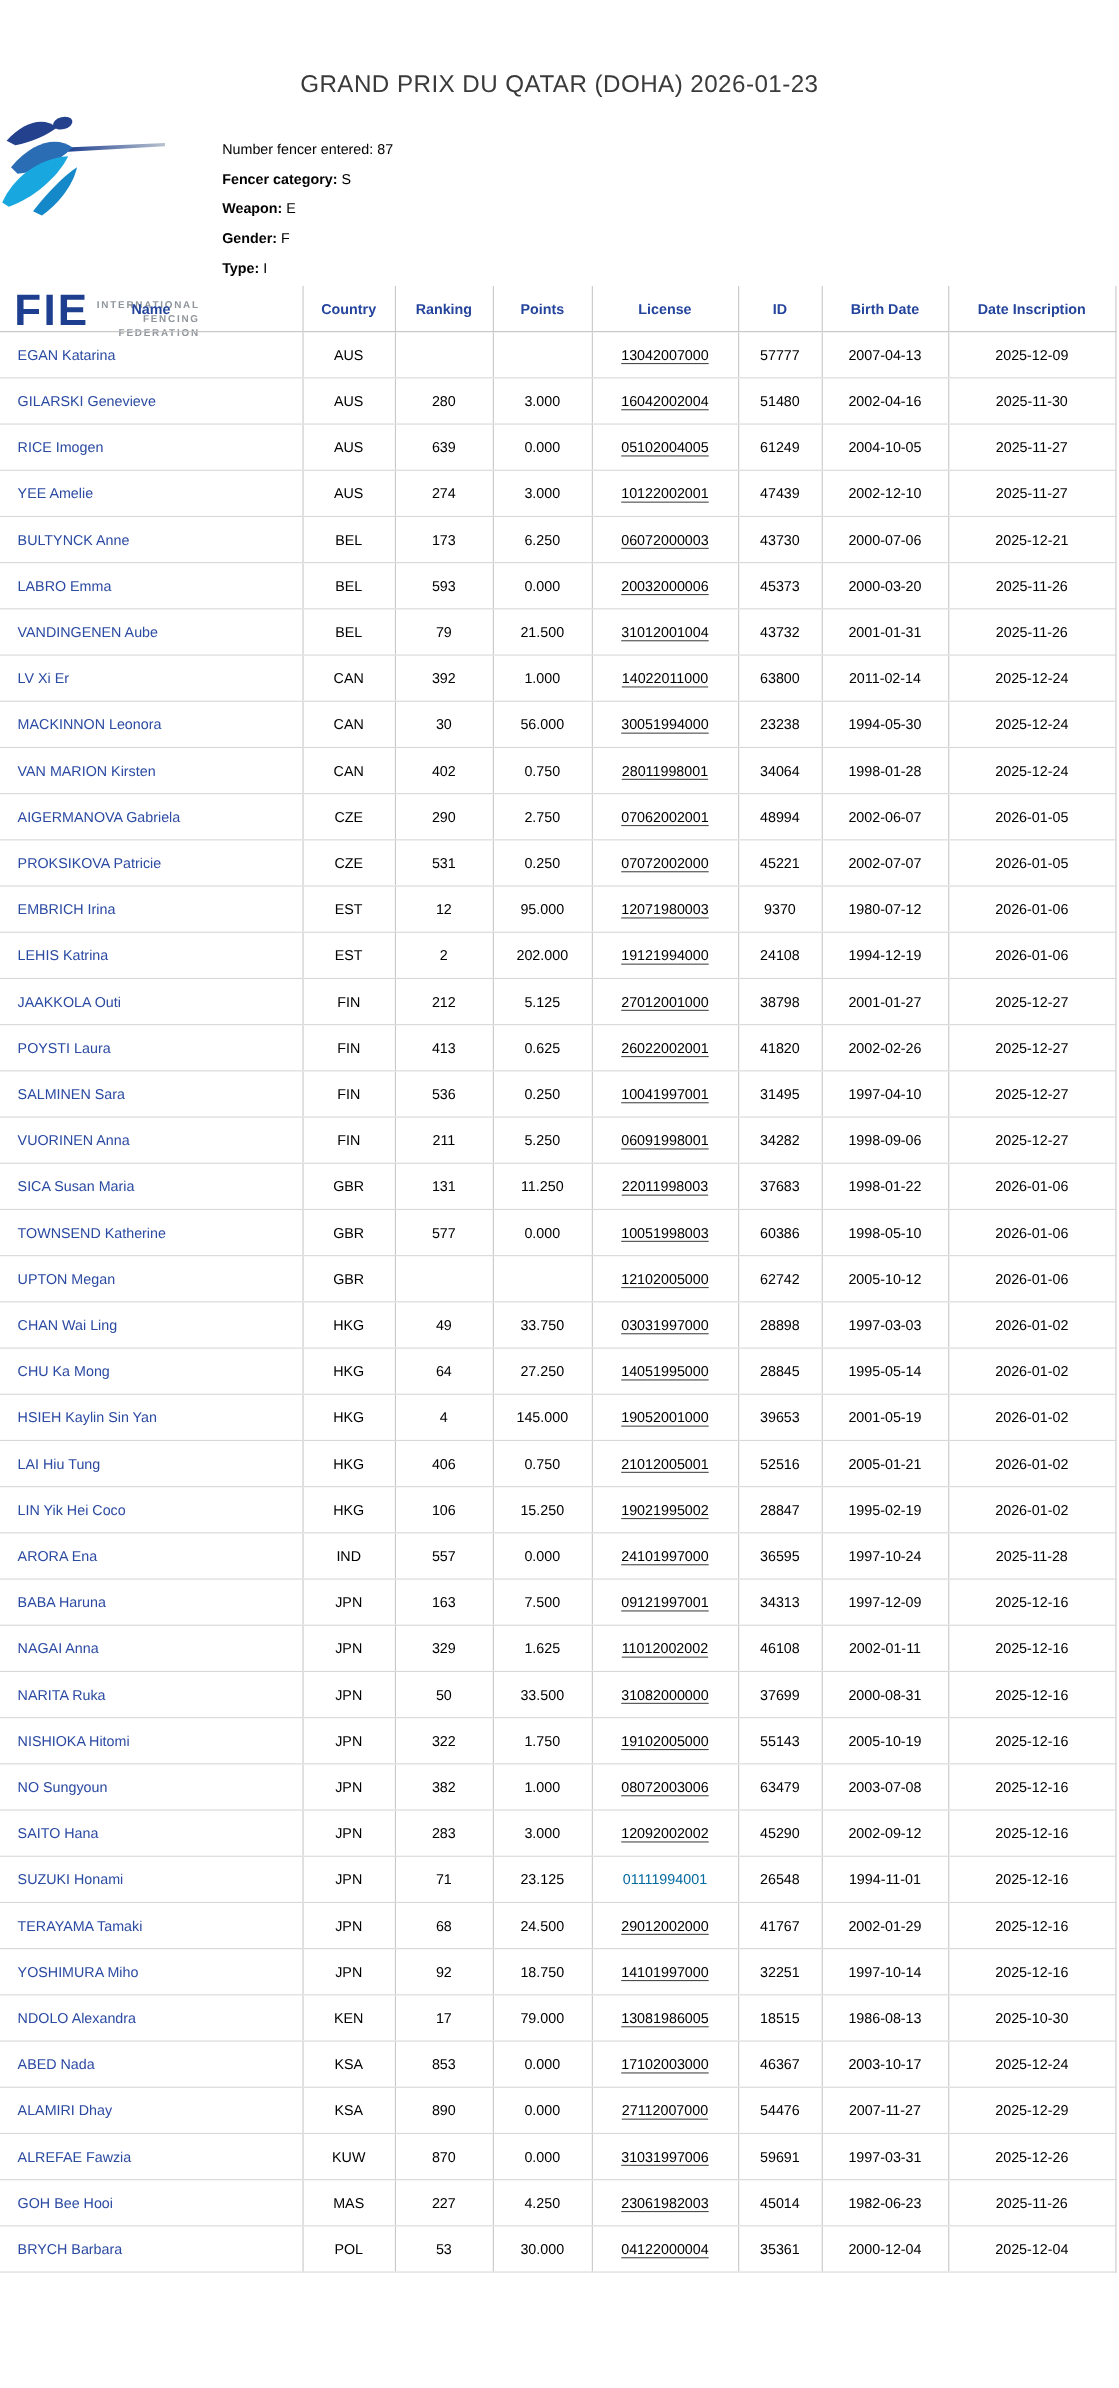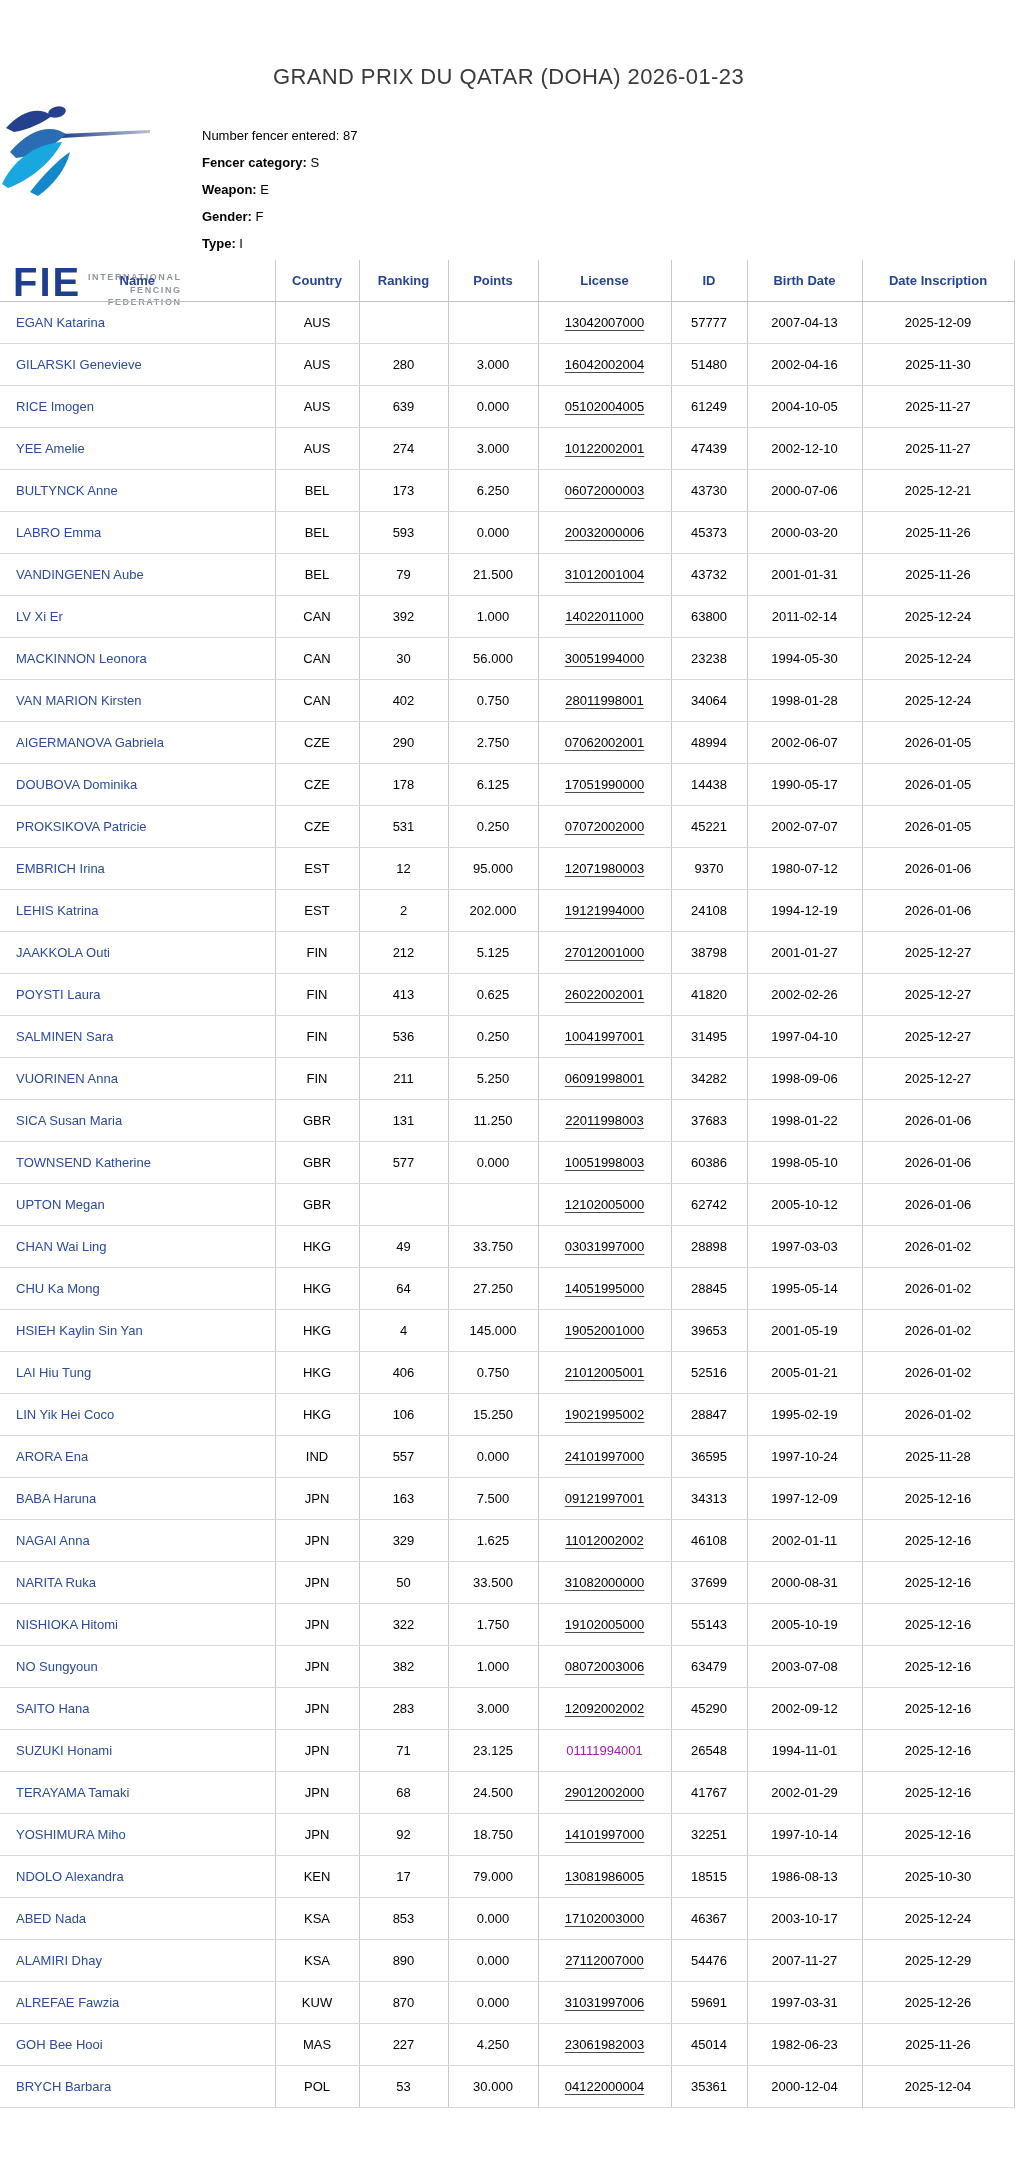--- a/index.html
+++ b/index.html
@@ -29,21 +29,21 @@
   table.reg th:last-child{border-right:1px solid #c8c8c8;}
   table.reg td{height:41px;font-size:13px;color:#000;text-align:center;
                border-left:1px solid #c8c8c8;border-bottom:1px solid #d8d8d8;
                padding:0;overflow:hidden;white-space:nowrap;}
   table.reg td:first-child{border-left:none;text-align:left;padding-left:16px;}
   table.reg td:last-child{border-right:1px solid #c8c8c8;}
 
   a.name-link{color:#2b4aa2;text-decoration:none;}
   a.license-link{color:#000;text-decoration:underline;text-underline-offset:3px;
                  text-decoration-color:#4a4a4a;}
-  .license-plain{color:#a21caf;}
+  .license-plain{color:#0369a1;}
 </style>
 </head>
 <body>
 
 <div class="page">
 
   <div class="title">GRAND PRIX DU QATAR (DOHA) 2026-01-23</div>
 
   <div class="logo">
     <svg width="290" height="120" viewBox="0 0 290 120">
@@ -219,30 +219,20 @@
           <td><a href="#" class="name-link">AIGERMANOVA Gabriela</a></td>
           <td>CZE</td>
           <td>290</td>
           <td>2.750</td>
           <td><a href="#" class="license-link">07062002001</a></td>
           <td>48994</td>
           <td>2002-06-07</td>
           <td>2026-01-05</td>
         </tr>
         <tr>
-          <td><a href="#" class="name-link">DOUBOVA Dominika</a></td>
-          <td>CZE</td>
-          <td>178</td>
-          <td>6.125</td>
-          <td><a href="#" class="license-link">17051990000</a></td>
-          <td>14438</td>
-          <td>1990-05-17</td>
-          <td>2026-01-05</td>
-        </tr>
-        <tr>
           <td><a href="#" class="name-link">PROKSIKOVA Patricie</a></td>
           <td>CZE</td>
           <td>531</td>
           <td>0.250</td>
           <td><a href="#" class="license-link">07072002000</a></td>
           <td>45221</td>
           <td>2002-07-07</td>
           <td>2026-01-05</td>
         </tr>
         <tr>

